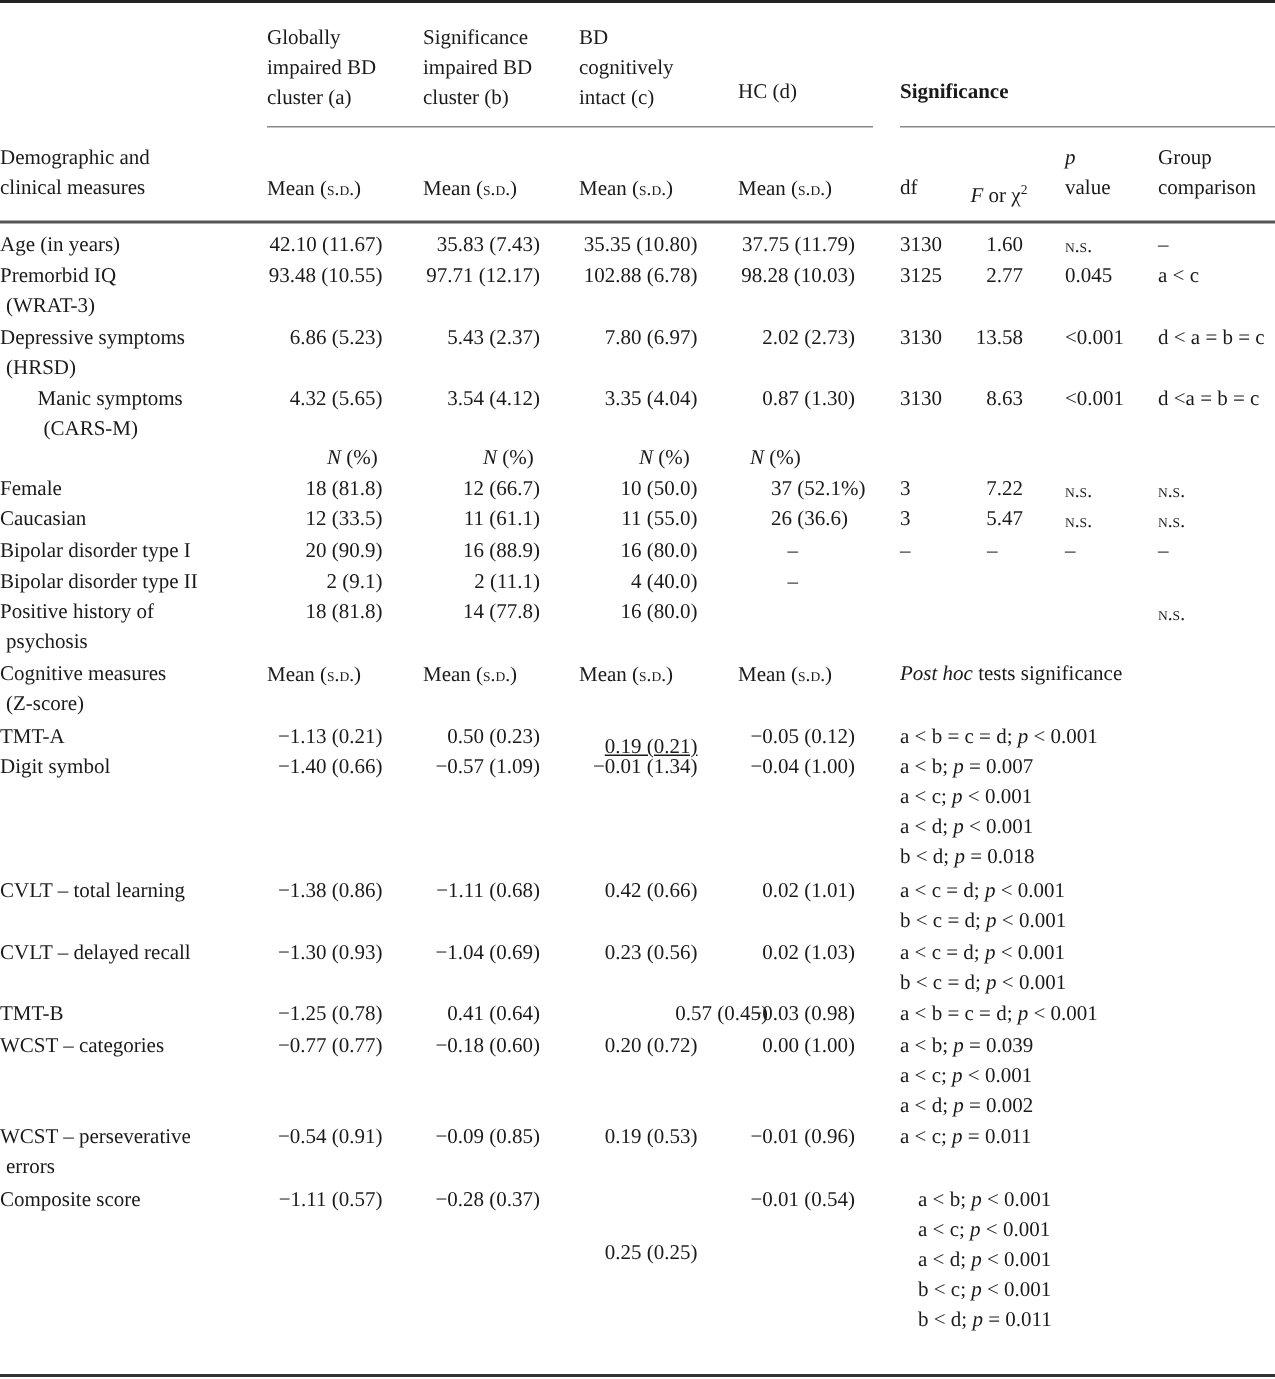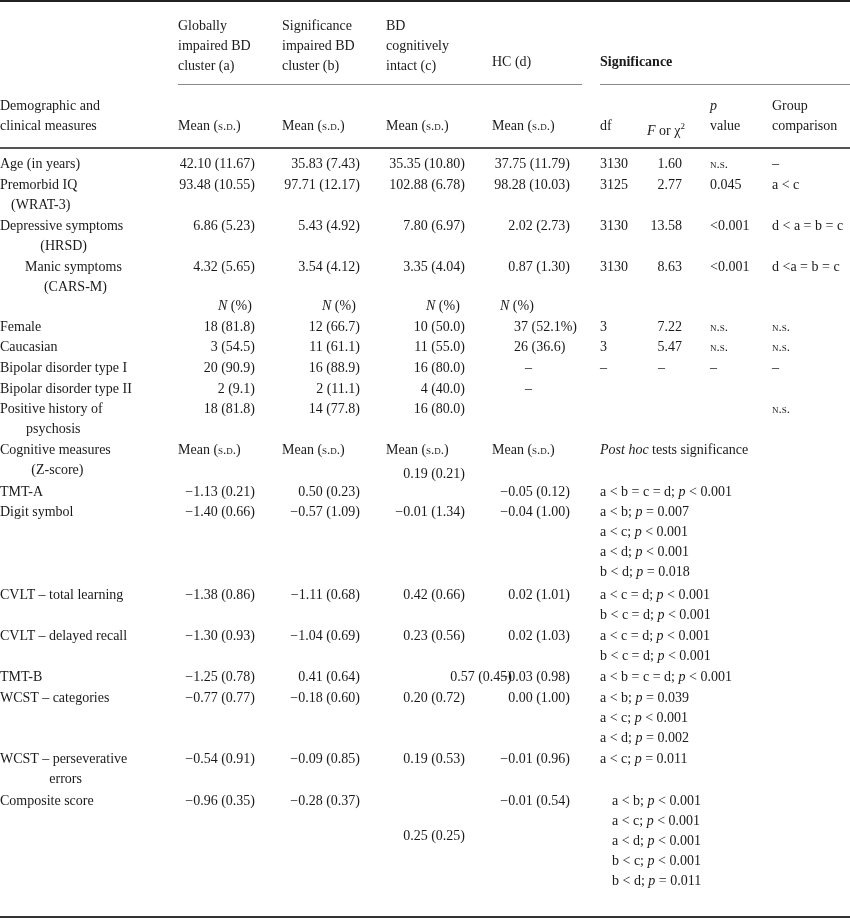--- a/index.html
+++ b/index.html
@@ -14,21 +14,21 @@
   .rule.bottom { top: 916px; height: 2px; background: #333; }
   .rule.group { top: 84px; height: 1px; background: #888; }
   .rule.g1 { left: 178px; width: 404px; }
   .rule.g2 { left: 600px; width: 250px; }
 
   .cell { position: absolute; white-space: nowrap; }
   .num { text-align: right; }
   .sc { font-variant: small-caps; font-size: 13px; }
   .it { font-style: italic; }
   .hdr { position: absolute; white-space: nowrap; line-height: 20px; }
-  .indent { padding-left: 4px; text-align: center; }
+  .indent { padding-left: 4px; }
 </style>
 </head>
 <body>
 
 <div class="rule top"></div>
 <div class="rule group g1"></div>
 <div class="rule group g2"></div>
 <div class="rule head"></div>
 <div class="rule bottom"></div>
 
@@ -92,21 +92,21 @@
     <div class="cell num" style="left: 450px; top: 174.6px; width: 120px;">98.28 (10.03)</div>
     <div class="cell " style="left: 600px; top: 174.6px;">3125</div>
     <div class="cell num" style="left: 562px; top: 174.6px; width: 120px;">2.77</div>
     <div class="cell " style="left: 710px; top: 174.6px;">0.045</div>
     <div class="cell " style="left: 772px; top: 174.6px;">a &lt; c</div>
     <div class="cell " style="left: 0px; top: 215.8px;">
       <div>Depressive symptoms</div>
       <div class="indent">(HRSD)</div>
     </div>
     <div class="cell num" style="left: 135px; top: 215.8px; width: 120px;">6.86 (5.23)</div>
-    <div class="cell num" style="left: 240px; top: 215.8px; width: 120px;">5.43 (4.92)</div>
+    <div class="cell num" style="left: 240px; top: 215.8px; width: 120px;">5.43 (2.37)</div>
     <div class="cell num" style="left: 345px; top: 215.8px; width: 120px;">7.80 (6.97)</div>
     <div class="cell num" style="left: 450px; top: 215.8px; width: 120px;">2.02 (2.73)</div>
     <div class="cell " style="left: 600px; top: 215.8px;">3130</div>
     <div class="cell num" style="left: 562px; top: 215.8px; width: 120px;">13.58</div>
     <div class="cell " style="left: 710px; top: 215.8px;">&lt;0.001</div>
     <div class="cell " style="left: 772px; top: 215.8px;">d &lt; a = b = c</div>
     <div class="cell " style="left: 0px; top: 257px; margin-left: 25px;">
       <div>Manic symptoms</div>
       <div class="indent">(CARS-M)</div>
     </div>
@@ -129,21 +129,21 @@
     <div class="cell num" style="left: 240px; top: 316.8px; width: 120px;">12 (66.7)</div>
     <div class="cell num" style="left: 345px; top: 316.8px; width: 120px;">10 (50.0)</div>
     <div class="cell " style="left: 514px; top: 316.8px;">37 (52.1%)</div>
     <div class="cell " style="left: 600px; top: 316.8px;">3</div>
     <div class="cell num" style="left: 562px; top: 316.8px; width: 120px;">7.22</div>
     <div class="cell sc" style="left: 710px; top: 316.8px;">n.s.</div>
     <div class="cell sc" style="left: 772px; top: 316.8px;">n.s.</div>
     <div class="cell " style="left: 0px; top: 337.4px;">
       <div>Caucasian</div>
     </div>
-    <div class="cell num" style="left: 135px; top: 337.4px; width: 120px;">3 (54.5)</div>
+    <div class="cell num" style="left: 135px; top: 337.4px; width: 120px;">12 (33.5)</div>
     <div class="cell num" style="left: 240px; top: 337.4px; width: 120px;">11 (61.1)</div>
     <div class="cell num" style="left: 345px; top: 337.4px; width: 120px;">11 (55.0)</div>
     <div class="cell " style="left: 514px; top: 337.4px;">26 (36.6)</div>
     <div class="cell " style="left: 600px; top: 337.4px;">3</div>
     <div class="cell num" style="left: 562px; top: 337.4px; width: 120px;">5.47</div>
     <div class="cell sc" style="left: 710px; top: 337.4px;">n.s.</div>
     <div class="cell sc" style="left: 772px; top: 337.4px;">n.s.</div>
     <div class="cell " style="left: 0px; top: 358px;">
       <div>Bipolar disorder type I</div>
     </div>
@@ -185,21 +185,21 @@
     <div class="cell " style="left: 178px; top: 440.4px;">Mean (<span class="sc">s.d.</span>)</div>
     <div class="cell " style="left: 282px; top: 440.4px;">Mean (<span class="sc">s.d.</span>)</div>
     <div class="cell " style="left: 386px; top: 440.4px;">Mean (<span class="sc">s.d.</span>)</div>
     <div class="cell " style="left: 492px; top: 440.4px;">Mean (<span class="sc">s.d.</span>)</div>
     <div class="cell " style="left: 600px; top: 440.4px;"><span class="it">Post hoc</span> tests significance</div>
     <div class="cell " style="left: 0px; top: 481.6px;">
       <div>TMT-A</div>
     </div>
     <div class="cell num" style="left: 135px; top: 481.6px; width: 120px;">−1.13 (0.21)</div>
     <div class="cell num" style="left: 240px; top: 481.6px; width: 120px;">0.50 (0.23)</div>
-    <div class="cell num" style="left: 345px; top: 464px; width: 120px;">0.19 (0.21)</div>
+    <div class="cell num" style="left: 345px; top: 489px; width: 120px; text-decoration: underline;">0.19 (0.21)</div>
     <div class="cell num" style="left: 450px; top: 481.6px; width: 120px;">−0.05 (0.12)</div>
     <div class="cell " style="left: 600px; top: 481.6px;">
       <div>a &lt; b = c = d; <span class="it">p</span> &lt; 0.001</div>
     </div>
     <div class="cell " style="left: 0px; top: 502.2px;">
       <div>Digit symbol</div>
     </div>
     <div class="cell num" style="left: 135px; top: 502.2px; width: 120px;">−1.40 (0.66)</div>
     <div class="cell num" style="left: 240px; top: 502.2px; width: 120px;">−0.57 (1.09)</div>
     <div class="cell num" style="left: 345px; top: 502.2px; width: 120px;">−0.01 (1.34)</div>
@@ -261,21 +261,21 @@
     <div class="cell num" style="left: 135px; top: 749.4px; width: 120px;">−0.54 (0.91)</div>
     <div class="cell num" style="left: 240px; top: 749.4px; width: 120px;">−0.09 (0.85)</div>
     <div class="cell num" style="left: 345px; top: 749.4px; width: 120px;">0.19 (0.53)</div>
     <div class="cell num" style="left: 450px; top: 749.4px; width: 120px;">−0.01 (0.96)</div>
     <div class="cell " style="left: 600px; top: 749.4px;">
       <div>a &lt; c; <span class="it">p</span> = 0.011</div>
     </div>
     <div class="cell " style="left: 0px; top: 790.6px;">
       <div>Composite score</div>
     </div>
-    <div class="cell num" style="left: 135px; top: 790.6px; width: 120px;">−0.96 (0.35)</div>
+    <div class="cell num" style="left: 135px; top: 790.6px; width: 120px;">−1.11 (0.57)</div>
     <div class="cell num" style="left: 240px; top: 790.6px; width: 120px;">−0.28 (0.37)</div>
     <div class="cell num" style="left: 345px; top: 826px; width: 120px;">0.25 (0.25)</div>
     <div class="cell num" style="left: 450px; top: 790.6px; width: 120px;">−0.01 (0.54)</div>
     <div class="cell " style="left: 600px; top: 790.6px; margin-left: 12px;">
       <div>a &lt; b; <span class="it">p</span> &lt; 0.001</div>
       <div>a &lt; c; <span class="it">p</span> &lt; 0.001</div>
       <div>a &lt; d; <span class="it">p</span> &lt; 0.001</div>
       <div>b &lt; c; <span class="it">p</span> &lt; 0.001</div>
       <div>b &lt; d; <span class="it">p</span> = 0.011</div>
     </div>

